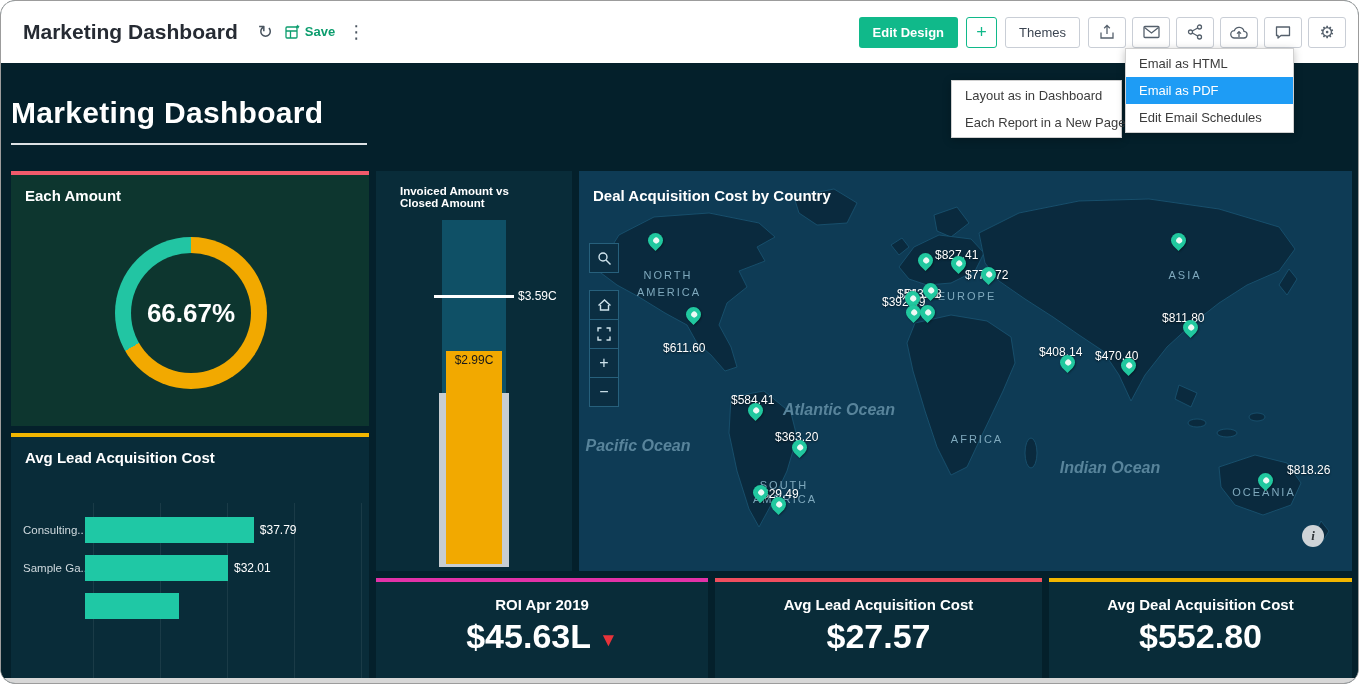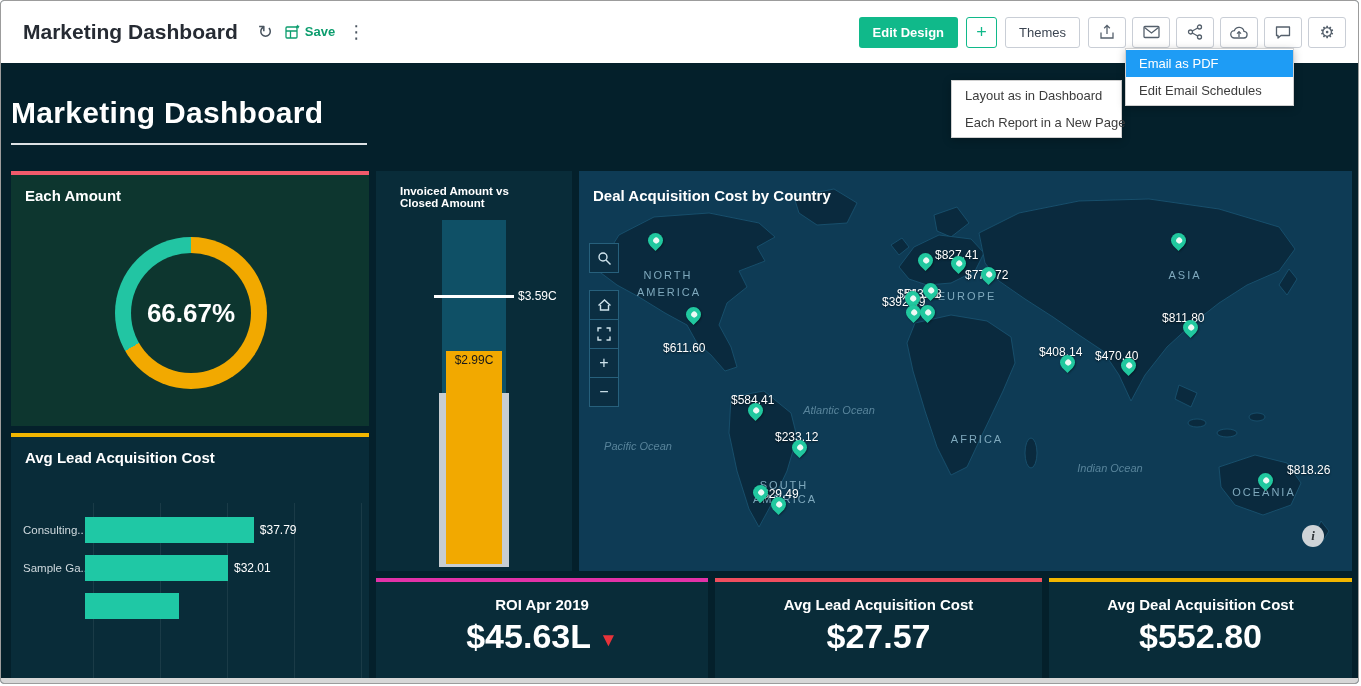--- a/index.html
+++ b/index.html
@@ -1,20 +1,20 @@
 <!DOCTYPE html>
 <html><head>
 <meta charset="utf-8">
 <style>
   * { box-sizing: border-box; }
   html,body { margin:0; padding:0; background:#fff; }
   body { width:1361px; height:686px; font-family:"Liberation Sans", sans-serif; }
 
   .window { position:relative; width:1359px; height:684px; margin:0; border:1px solid #9c9c9c;
-            border-radius:4px; overflow:hidden; background:#04202b; }
+            border-radius:15px; overflow:hidden; background:#04202b; }
   .frame { position:absolute; inset:0; border-radius:9px; pointer-events:none; z-index:200; }
   .bottom-strip { position:absolute; left:0; right:0; bottom:0; height:5px; background:#d7d7d7; z-index:60; }
 
   
   .topbar { position:absolute; left:0; top:0; right:0; height:62px; background:#fff; z-index:40;
             display:flex; align-items:center; padding:0 12px 0 22px; }
   .topbar h1 { font-size:21px; font-weight:700; color:#262b33; margin:0 14px 0 0; }
   .flat-btn { background:none; border:none; cursor:pointer; color:#4a5560; font-size:18px; padding:2px 6px; line-height:1; }
   .save-btn { display:flex; gap:4px; background:none; border:none; cursor:pointer;
               color:#0c9d6e; font-size:13px; font-weight:700; padding:2px 6px; }
@@ -79,22 +79,22 @@
   #card-map { left:578px; top:108px; width:773px; height:400px; background:#0e3b55; }
   .map { position:absolute; inset:0; overflow:hidden; }
   .map svg.continents { position:absolute; inset:0; }
   .map-pin { position:absolute; width:15px; height:15px; border-radius:50% 50% 50% 0;
              transform:rotate(-45deg); box-shadow:0 1px 2px rgba(0,0,0,.45); z-index:4; }
   .map-pin::after { content:""; position:absolute; inset:4.5px; background:#eef9f5; border-radius:50%; }
   .pin-label { position:absolute; color:#fff; font-size:12px; white-space:nowrap; z-index:3;
                text-shadow:0 1px 2px rgba(0,0,0,.6); }
   .map-region { position:absolute; color:#7fa9bd; font-size:11px; letter-spacing:2px; white-space:nowrap;
                 transform:translate(-50%,-50%); z-index:2; }
-  .map-ocean { position:absolute; color:#58849b; font-size:11px; font-style:italic; white-space:nowrap;
-               transform:translate(-50%,-50%); z-index:2; }
+  .map-ocean { position:absolute; color:#58849b; font-size:16px; font-style:italic; white-space:nowrap;
+               transform:translate(-50%,-50%); z-index:2;font-weight:bold; }
   .map-controls { position:absolute; left:10px; top:68px; width:30px; z-index:5; }
   .mc-btn { width:30px; height:30px; background:#0b2e42; border:1px solid #27607c; color:#cfe3ec;
             display:flex; align-items:center; justify-content:center; cursor:pointer; font-size:16px;
             padding:0; margin:0 0 -1px 0; }
   .mc-btn.first { margin-bottom:17px; }
   .map-info { position:absolute; right:28px; bottom:24px; width:22px; height:22px; border-radius:50%;
               background:#cfd4d8; color:#2f3338; display:flex; align-items:center; justify-content:center;
               font-size:13px; font-weight:700; font-family:"Liberation Serif", serif; font-style:italic;
               cursor:pointer; z-index:6; }
 
@@ -174,20 +174,21 @@
     <button class="tool-btn">
       <span class="gear-glyph">⚙</span>
     </button>
   </header>
 
   <div class="menu" id="export-submenu">
       <div class="menu-item">Layout as in Dashboard</div>
       <div class="menu-item">Each Report in a New Page</div>
     </div>
   <div class="menu" id="email-menu">
+      <div class="menu-item">Email as HTML</div>
       <div class="menu-item" style="background: rgb(30, 156, 245); color: rgb(255, 255, 255);">Email as PDF</div>
       <div class="menu-item">Edit Email Schedules</div>
     </div>
 
   <div class="dashboard">
 
     <div class="dash-title">Marketing Dashboard</div>
 
     <section class="card" id="card-total" style="border-top-color: rgb(242, 90, 107);">
       <h3>Each Amount</h3>
@@ -303,21 +304,21 @@
           <span class="pin-label" style="left: 318px; top: 112px;">$513.91</span>
           <div class="map-pin" style="left: 344px; top: 108px; background: rgb(33, 200, 159);"></div>
           <span class="pin-label" style="left: 303px; top: 120px;">$392.49</span>
           <div class="map-pin" style="left: 326px; top: 116px; background: rgb(33, 200, 159);"></div>
           <div class="map-pin" style="left: 327px; top: 130px; background: rgb(33, 200, 159);"></div>
           <div class="map-pin" style="left: 341px; top: 130px; background: rgb(33, 200, 159);"></div>
           <span class="pin-label" style="left: 84px; top: 166px;">$611.60</span>
           <div class="map-pin" style="left: 107px; top: 132px; background: rgb(33, 200, 159);"></div>
           <span class="pin-label" style="left: 152px; top: 218px;">$584.41</span>
           <div class="map-pin" style="left: 169px; top: 228px; background: rgb(33, 200, 159);"></div>
-          <span class="pin-label" style="left: 196px; top: 255px;">$233.12</span>
+          <span class="pin-label" style="left: 196px; top: 255px;">$363.20</span>
           <div class="map-pin" style="left: 213px; top: 265px; background: rgb(33, 200, 159);"></div>
           <span class="pin-label" style="left: 183px; top: 312px;">$29.49</span>
           <div class="map-pin" style="left: 174px; top: 310px; background: rgb(33, 200, 159);"></div>
           <div class="map-pin" style="left: 192px; top: 322px; background: rgb(33, 200, 159);"></div>
           <span class="pin-label" style="left: 460px; top: 170px;">$408.14</span>
           <div class="map-pin" style="left: 481px; top: 180px; background: rgb(33, 200, 159);"></div>
           <span class="pin-label" style="left: 516px; top: 174px;">$470.40</span>
           <div class="map-pin" style="left: 542px; top: 183px; background: rgb(33, 200, 159);"></div>
           <span class="pin-label" style="left: 583px; top: 136px;">$811.80</span>
           <div class="map-pin" style="left: 604px; top: 145px; background: rgb(33, 200, 159);"></div>

